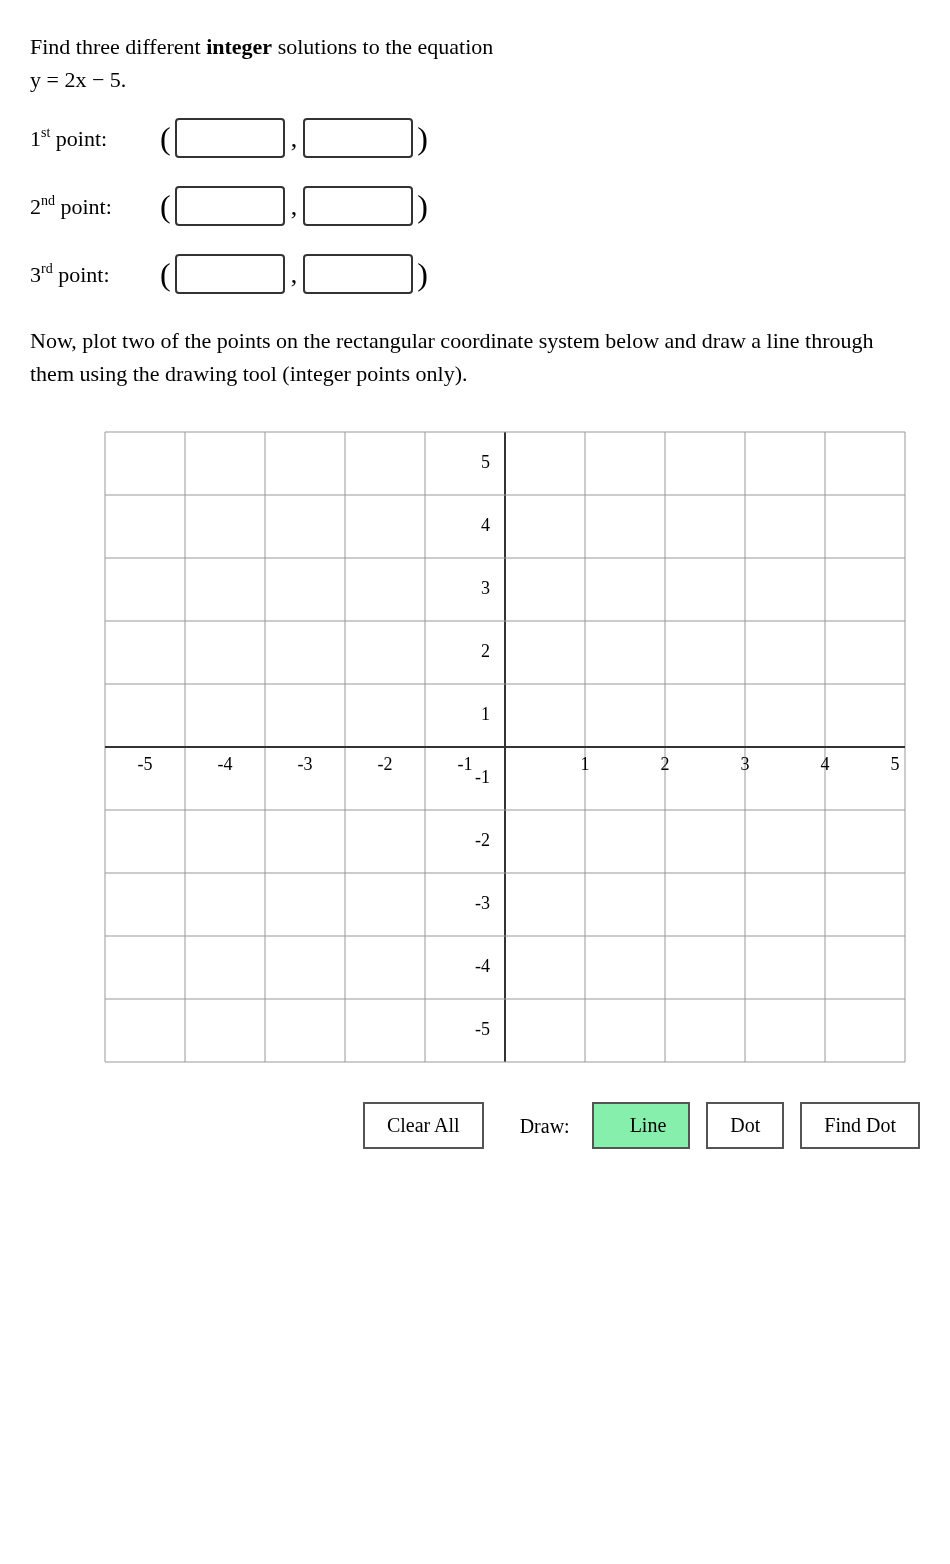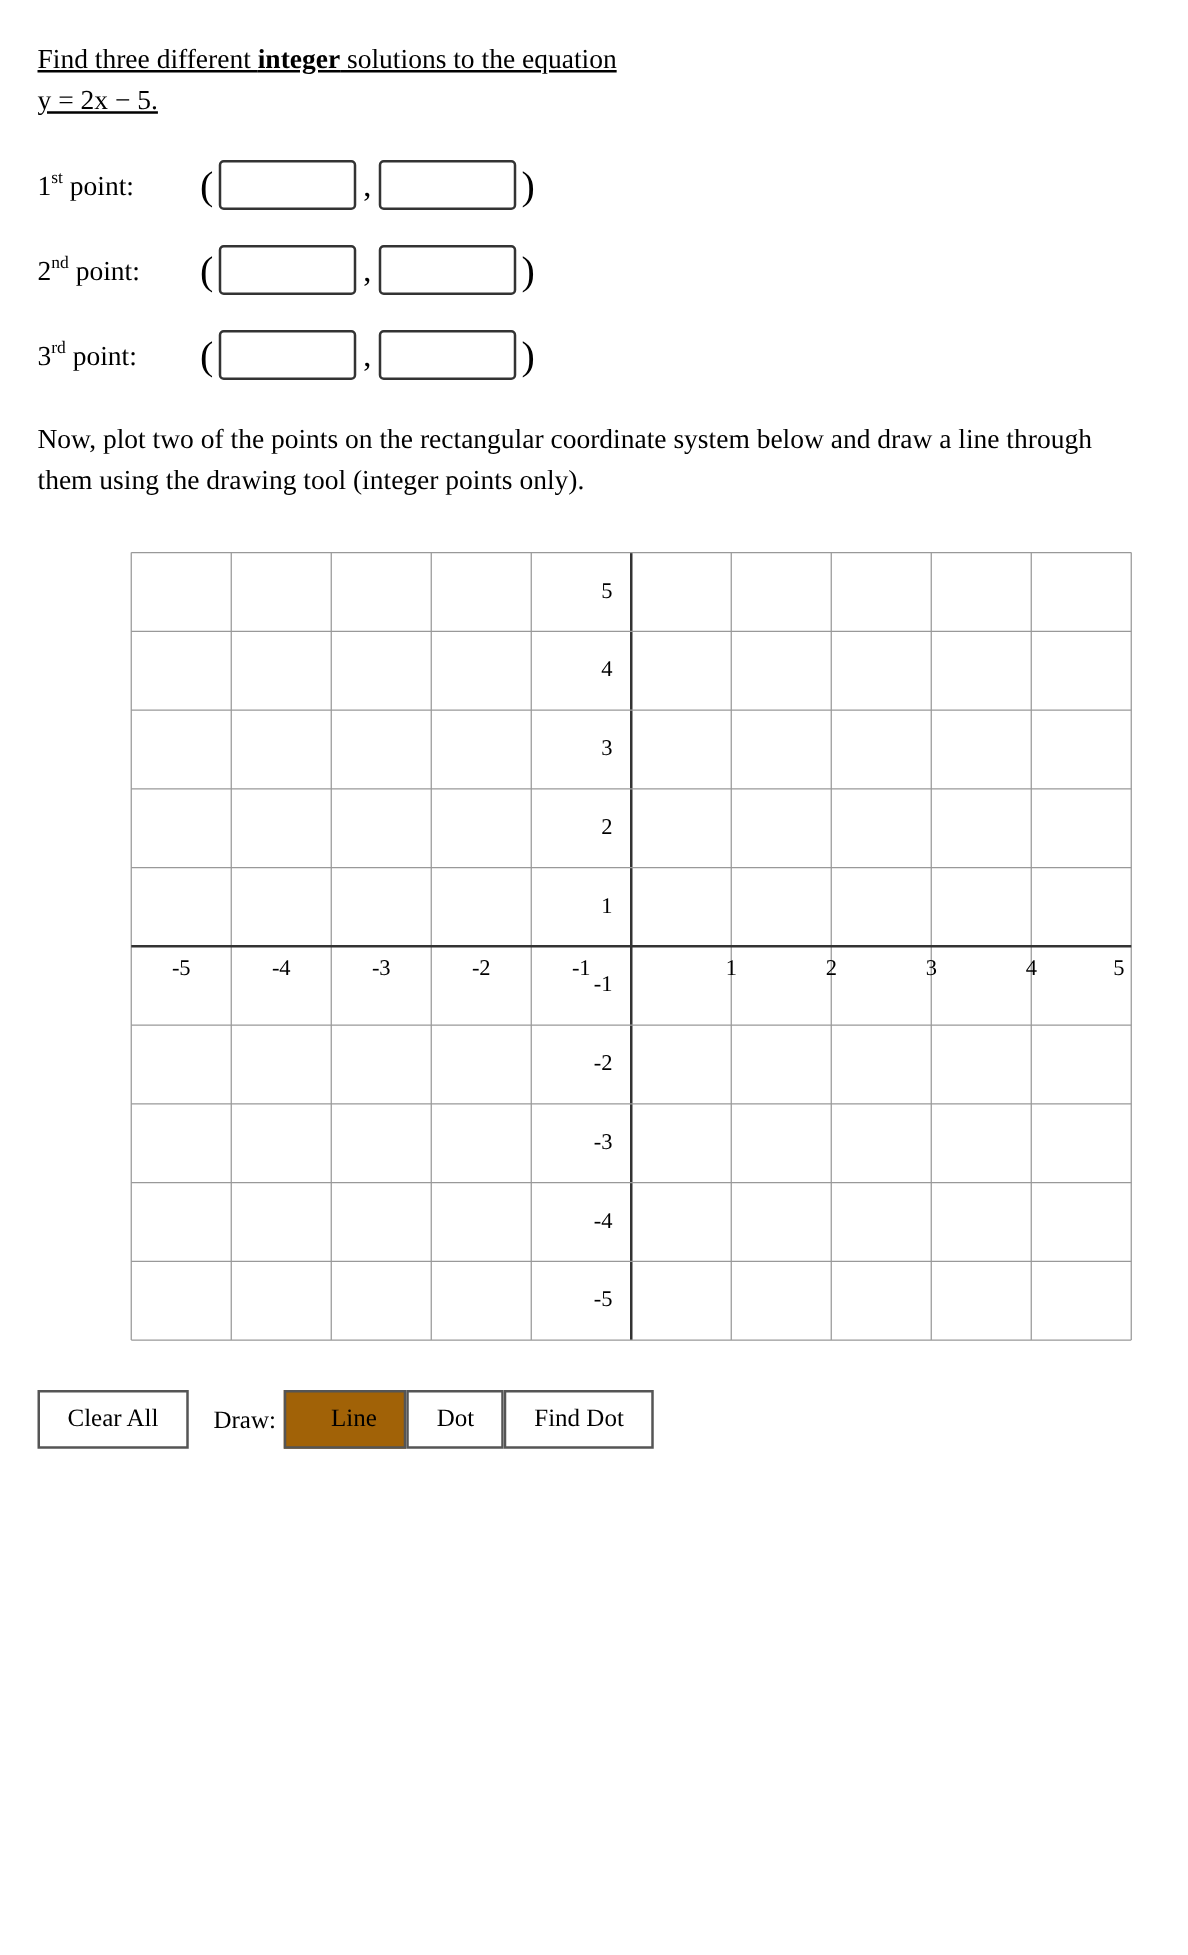--- a/index.html
+++ b/index.html
@@ -8,24 +8,23 @@
       background: #fff;
       width: 950px;
       min-height: 1564px;
       padding: 30px 30px 20px 30px;
       color: #000;
       font-size: 22px;
       line-height: 1.5;
     }
 
     .problem-text {
-      margin-bottom: 32px;
+      margin-bottom: 22px;
       font-size: 22px;
       line-height: 1.5;
-      text-decoration: underline;
     }
 
     .problem-text b {
       font-weight: bold;
     }
 
     .points-section {
       margin-bottom: 30px;
     }
 
@@ -90,37 +89,37 @@
 
     .grid-svg {
       width: 100%;
       height: 100%;
     }
 
     
     .toolbar {
       display: flex;
       align-items: center;
-      justify-content: flex-start;
-      gap: 0;
+      justify-content: flex-end;
+      gap: 16px;
       margin-top: 8px;
       font-size: 20px;
     }
 
     .tool-btn {
       border: 2px solid #555;
       background: #fff;
       font-size: 20px;
       padding: 10px 22px;
       cursor: pointer;
       font-family: Georgia, serif;
     }
 
     .tool-btn.active {
-      background: #a16207;
+      background: #86efac;
       padding-left: 36px;
     }
 
     .draw-label {
       font-size: 20px;
       margin-right: 6px;
       font-family: Georgia, serif;
       padding-left: 20px;
     }
   </style>

